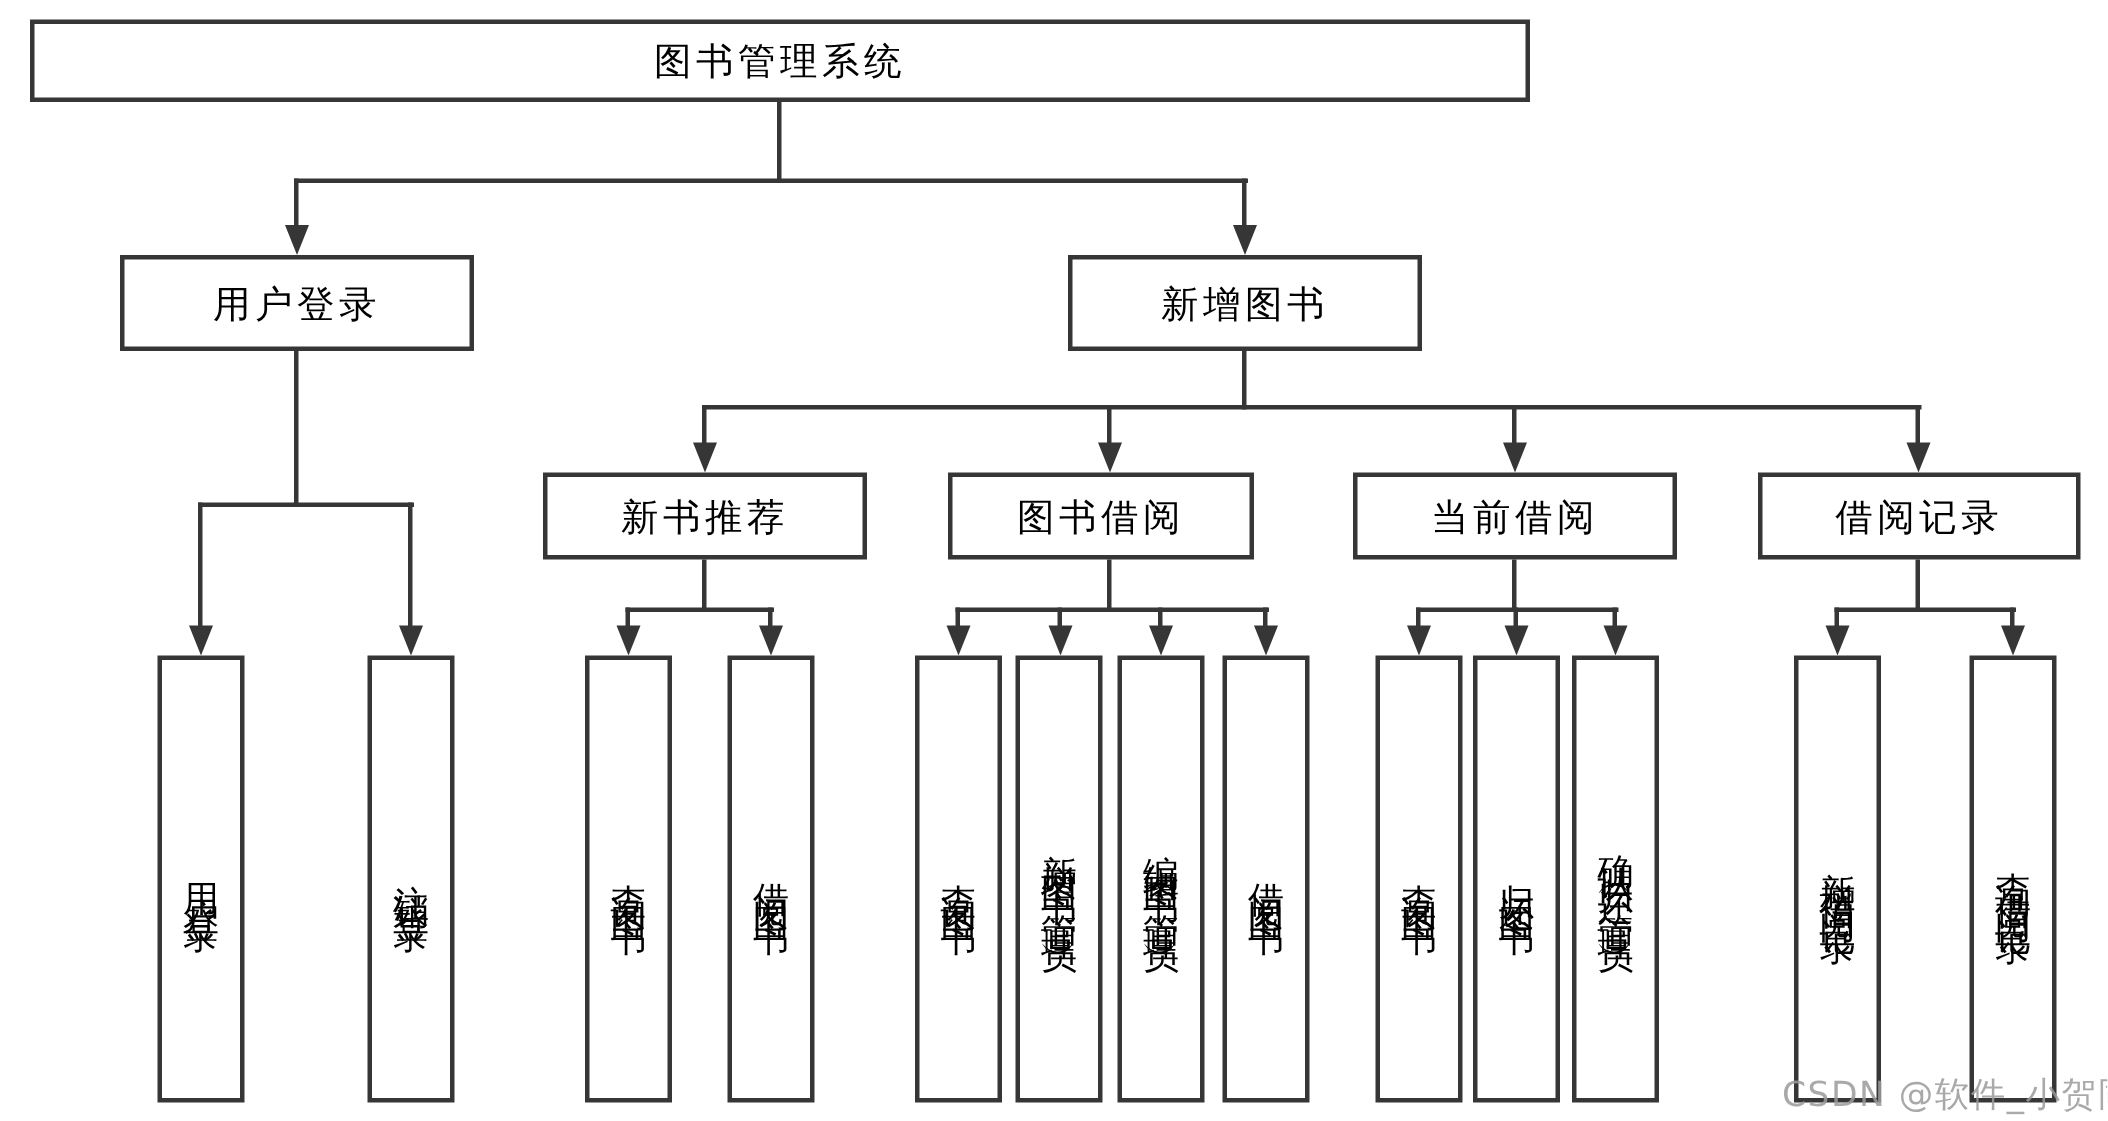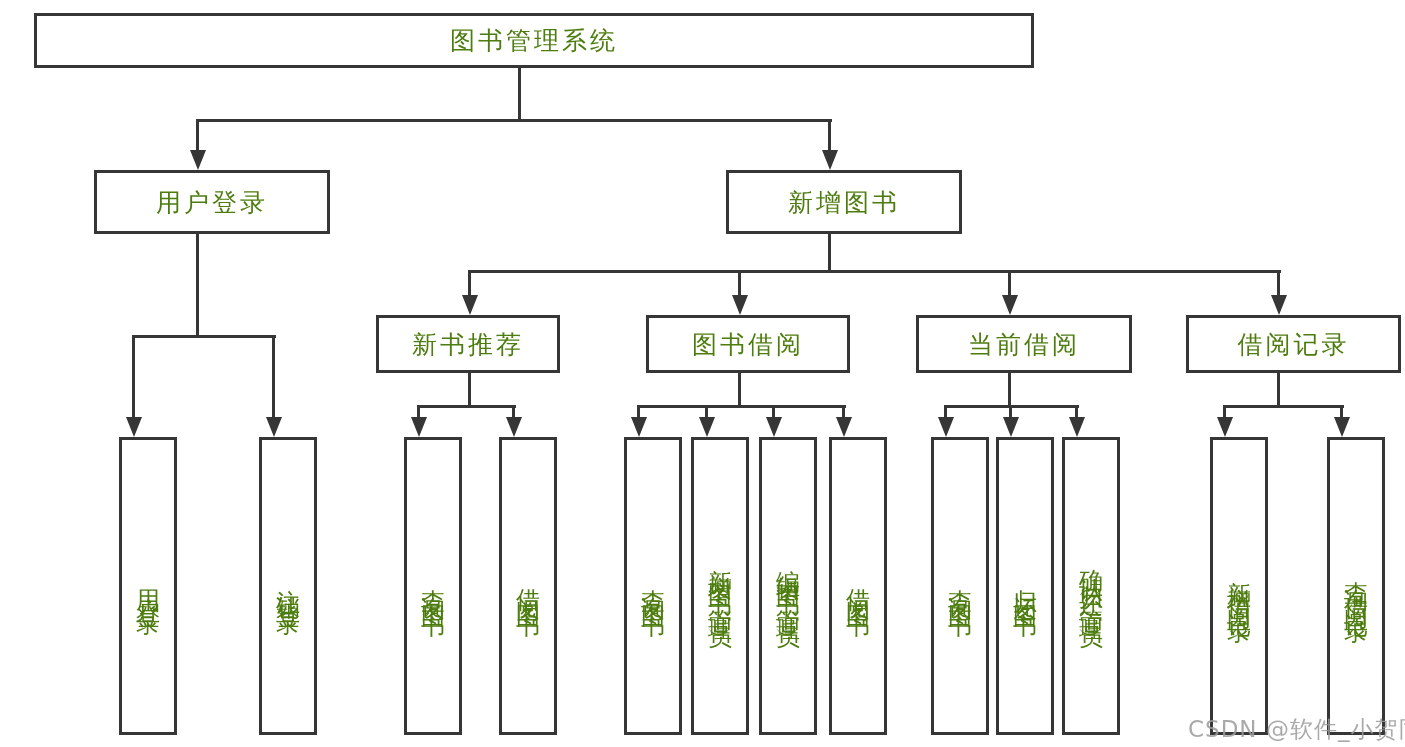--- a/index.html
+++ b/index.html
@@ -16,23 +16,22 @@
   .box {
     position: absolute;
     box-sizing: border-box;
     border: 3px solid #363636;
     background: #ffffff;
     display: flex;
     align-items: center;
     justify-content: center;
     font-size: 25px;
     letter-spacing: 3px;
-    color: #4d7c0f;
+    color: #000000;
     text-align: center;
-    margin-left: 14px;
   }
   .leaf { top: 437px; width: 58px; height: 298px; }
   .leaf .vlabel {
     display: inline-block;
     writing-mode: vertical-rl;
     text-orientation: mixed;
     font-size: 24px;
     letter-spacing: 8px;
     line-height: 1;
     white-space: nowrap;
@@ -87,21 +86,21 @@
   <div class="hl" style="left:468px; top:270px; width:813px;"></div>
   <div class="vl" style="left:468px; top:270px; height:28px;"></div>
   <div class="arr" style="left:462px; top:295px;"></div>
   <div class="vl" style="left:738px; top:270px; height:28px;"></div>
   <div class="arr" style="left:732px; top:295px;"></div>
   <div class="vl" style="left:1008px; top:270px; height:28px;"></div>
   <div class="arr" style="left:1002px; top:295px;"></div>
   <div class="vl" style="left:1277px; top:270px; height:28px;"></div>
   <div class="arr" style="left:1271px; top:295px;"></div>
 
-  <div class="box" style="left:362px; top:315px; width:184px; height:58px;">新书推荐</div>
+  <div class="box" style="left:362px; top:315px; width:216px; height:58px;">新书推荐</div>
   <div class="box" style="left:632px; top:315px; width:204px; height:58px;">图书借阅</div>
   <div class="box" style="left:902px; top:315px; width:216px; height:58px;">当前借阅</div>
   <div class="box" style="left:1172px; top:315px; width:215px; height:58px;">借阅记录</div>
 
   <div class="vl" style="left:468px; top:373px; height:35px;"></div>
   <div class="hl" style="left:417px; top:405px; width:99px;"></div>
   <div class="vl" style="left:417px; top:405px; height:16px;"></div>
   <div class="arr" style="left:411px; top:417px;"></div>
   <div class="vl" style="left:512px; top:405px; height:16px;"></div>
   <div class="arr" style="left:506px; top:417px;"></div>

